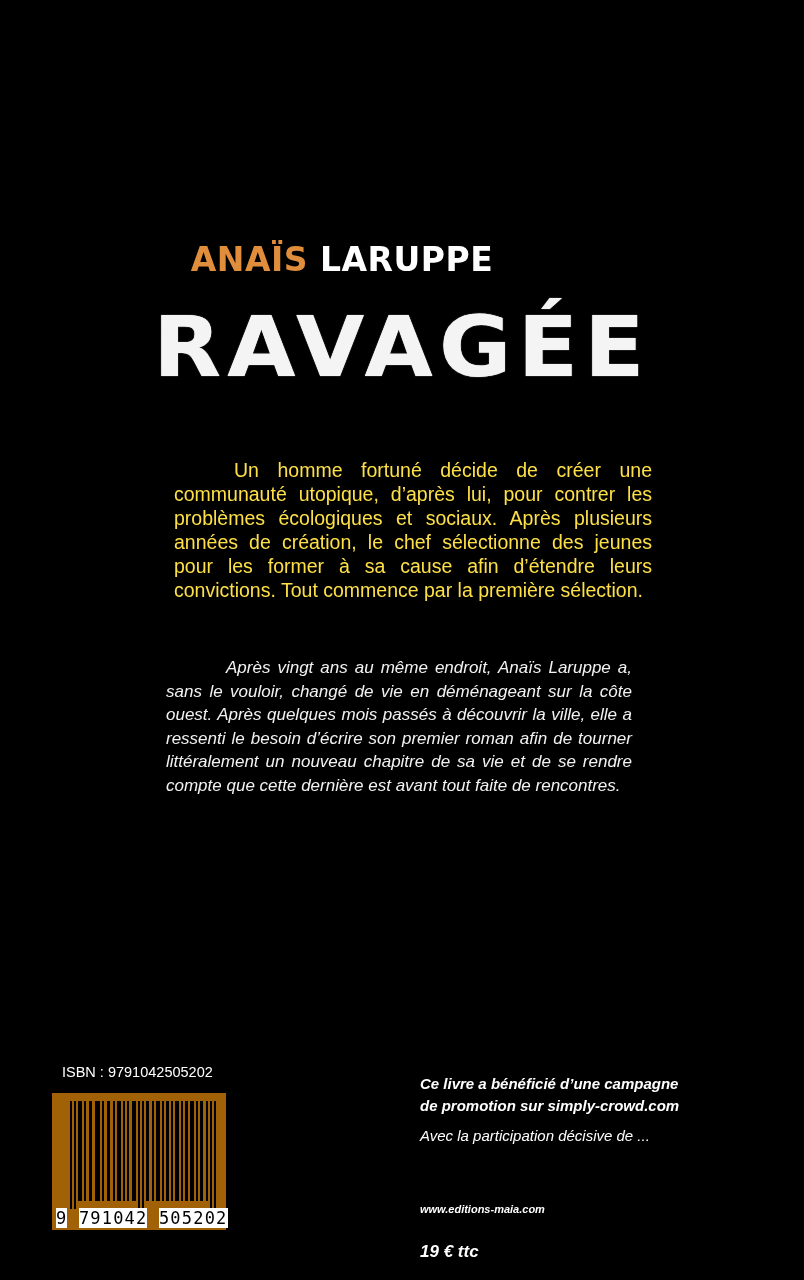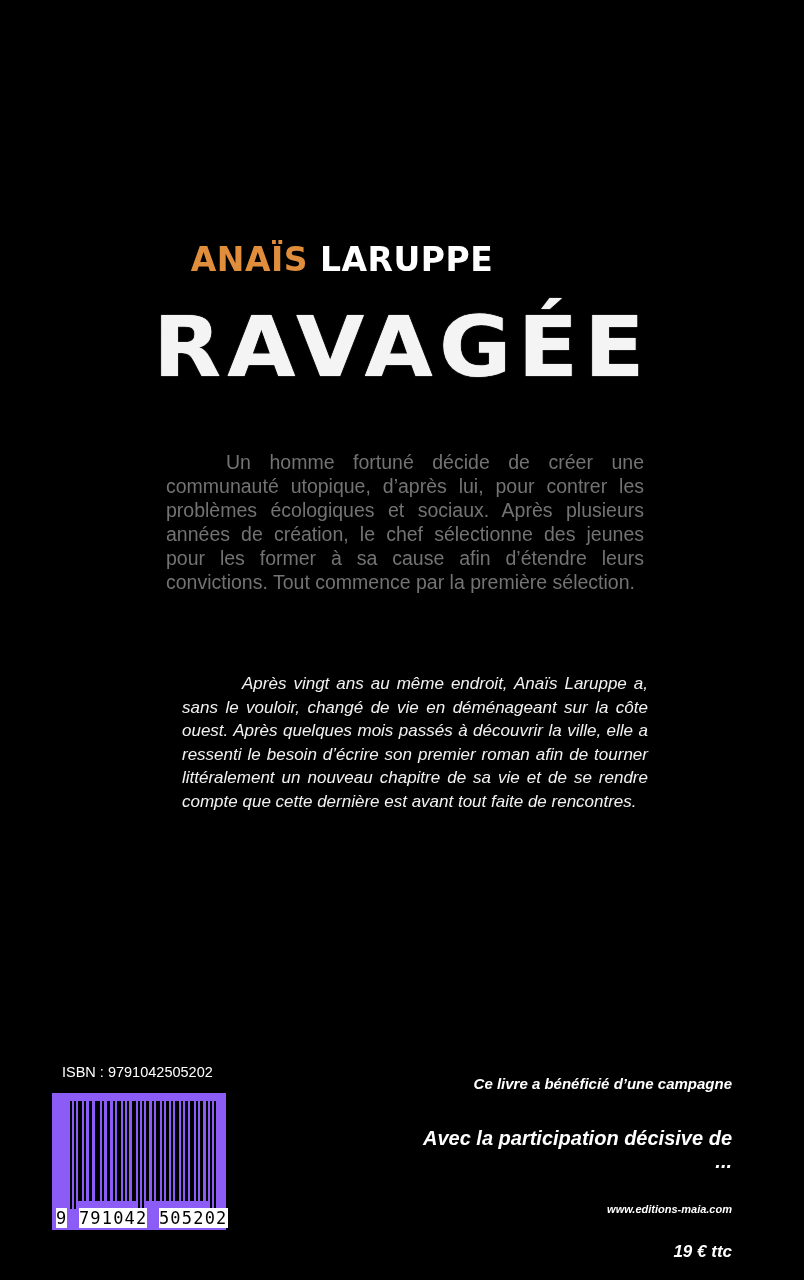--- a/index.html
+++ b/index.html
@@ -15,46 +15,46 @@
   .author .last { color: #ffffff; }
   .title {
     position: absolute; top: 298px; left: 0; width: 804px; text-align: center;
     font-family: "DejaVu Sans", sans-serif; font-weight: bold; font-size: 84px;
     letter-spacing: 6px; color: #f4f4f4; transform: scaleX(1.05);
     text-shadow: 0 0 1px #fff;
   }
   .synopsis {
     position: absolute; top: 450px; left: 166px; width: 478px;
     font-family: "Liberation Sans", sans-serif; font-size: 19.5px; line-height: 24px;
-    color: #737373; text-align: justify; text-indent: 60px; margin: 0;
+    color: #fde047; text-align: justify; text-indent: 60px; margin: 8px;
   }
   .bio {
     position: absolute; top: 656px; left: 166px; width: 466px;
     font-family: "Liberation Sans", sans-serif; font-style: italic; font-size: 17px; line-height: 23.5px;
-    color: #f2f2f2; text-align: justify; text-indent: 60px; margin: 16px;
+    color: #f2f2f2; text-align: justify; text-indent: 60px; margin: 0;
   }
   .isbn-label {
     position: absolute; top: 1064px; left: 62px;
     font-family: Liberation Sans, sans-serif; font-size: 14.5px; color: #ffffff;
   }
   .barcode-box {
-    position: absolute; top: 1093px; left: 52px; width: 174px; height: 137px; background: #8b5cf6;
+    position: absolute; top: 1093px; left: 52px; width: 174px; height: 137px; background: #a16207;
   }
   .bars { position: absolute; left: 18px; top: 8px; width: 150px; height: 108px; }
   .bar-digits {
     position: absolute; left: 4px; bottom: 2px; width: 166px;
     font-family: "DejaVu Sans Mono", monospace; font-size: 17px; color: #000; letter-spacing: 1.2px;
   }
   .bar-digits span { background: #fff; }
   .right-block {
-    position: absolute; left: 420px; width: 312px; text-align: right;
+    position: absolute; left: 420px; width: 312px; 
     font-family: "Liberation Sans", sans-serif; font-style: italic; color: #fff;
   }
   .promo { top: 1073px; font-weight: bold; font-size: 15px; line-height: 22px; }
-  .participation { top: 1127px; font-size: 20px; font-weight: bold; }
+  .participation { top: 1127px; font-size: 15px; }
   .price { top: 1242px; font-weight: bold; font-size: 17px; }
   .website { top: 1203px; font-weight: bold; font-size: 11px; }
 </style>
 </head>
 <body>
 
 <div class="author">
   <span class="first">ANAÏS</span>
   <span class="last">LARUPPE</span>
 </div>
@@ -102,19 +102,20 @@
       <rect x="144" y="0" width="2" height="108"></rect>
     </g>
   </svg>
   <div class="bar-digits">
     <span>9</span>&nbsp;<span>791042</span>&nbsp;<span>505202</span>
   </div>
 </div>
 
 <div class="right-block promo">
   <div>Ce livre a bénéficié d’une campagne</div>
+  <div>de promotion sur simply-crowd.com</div>
 </div>
 
 <div class="right-block participation">Avec la participation décisive de ...</div>
 
 <div class="right-block price">19 € ttc</div>
 
 <div class="right-block website">www.editions-maia.com</div>
 
 </body></html>

